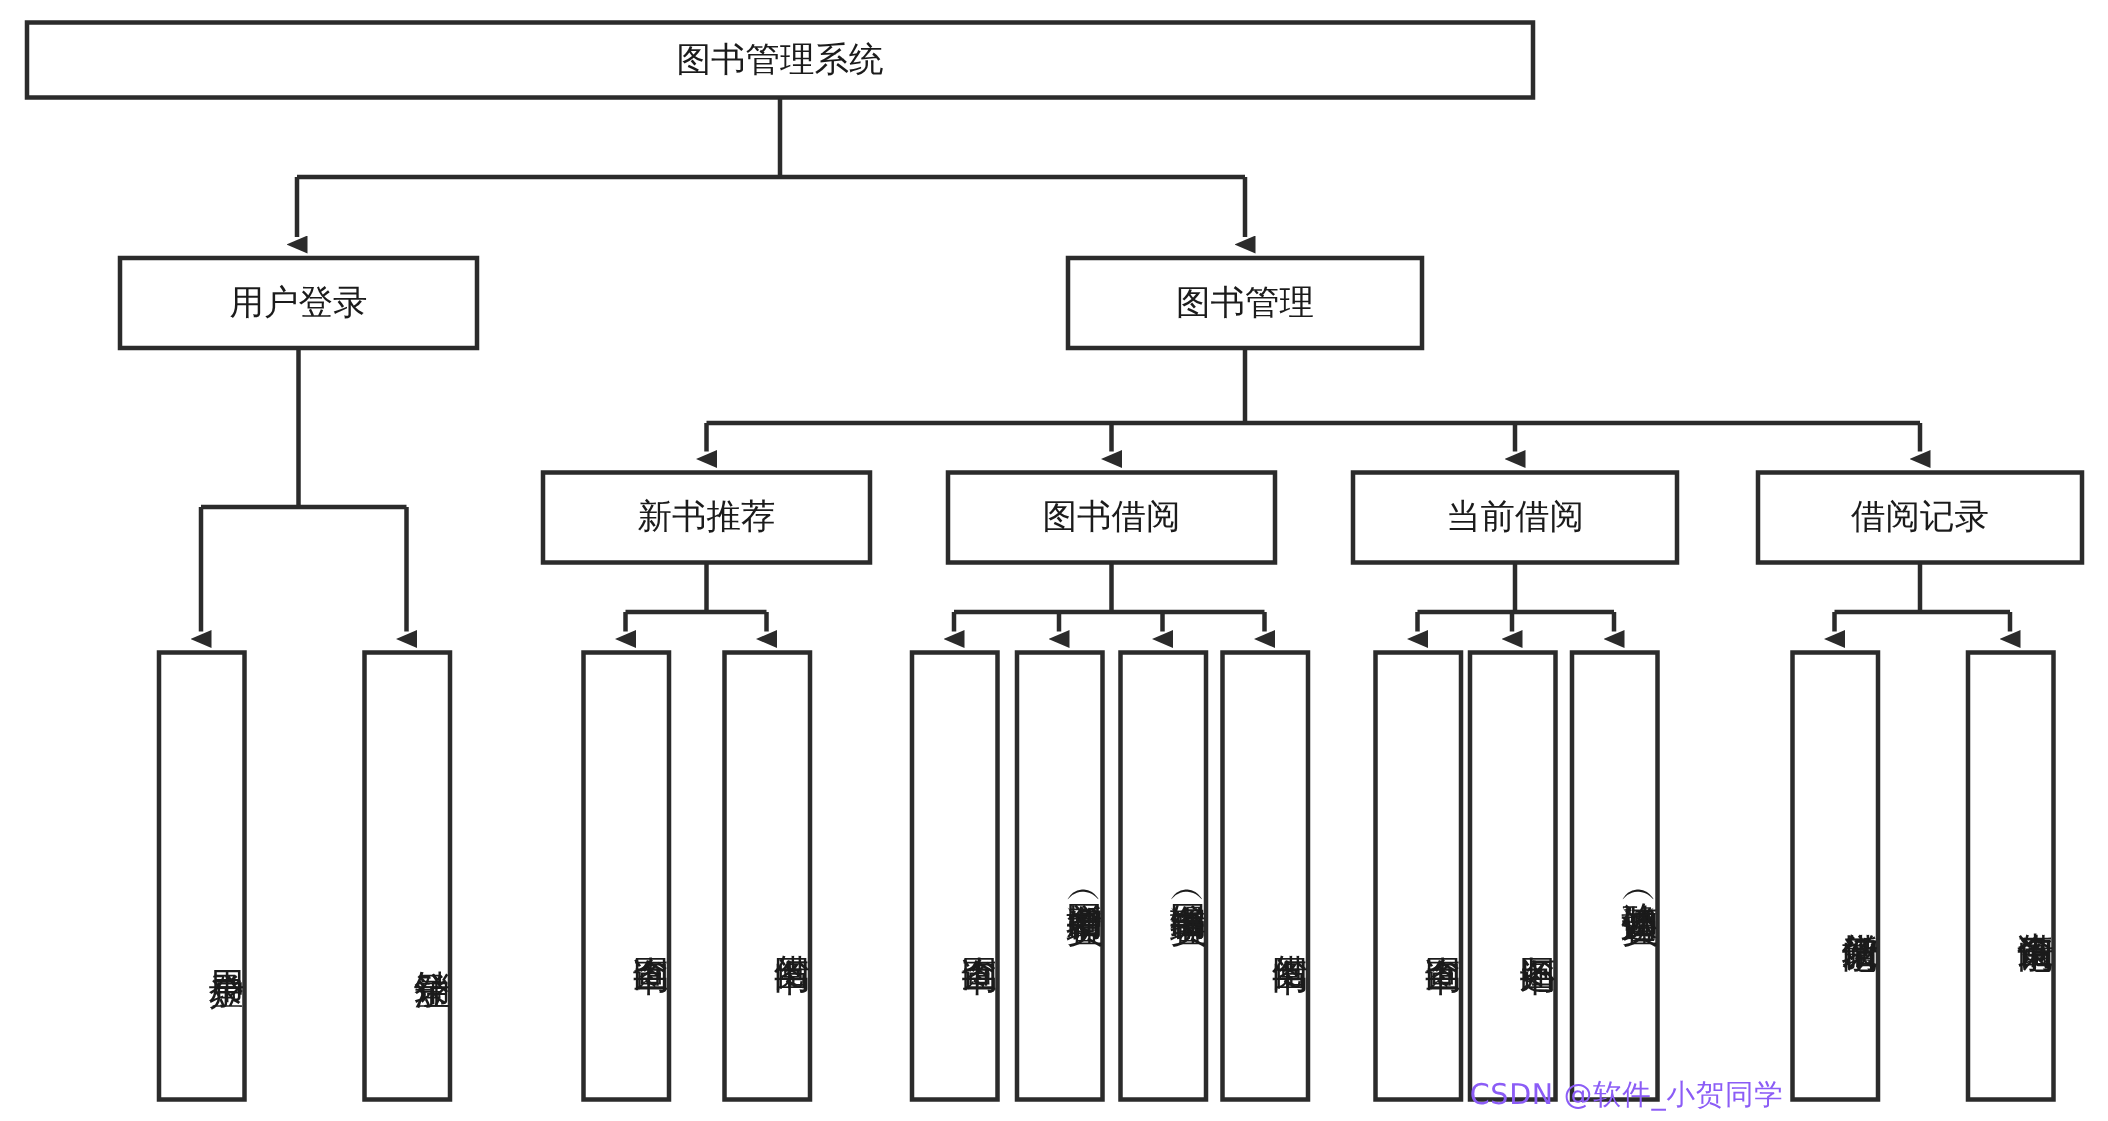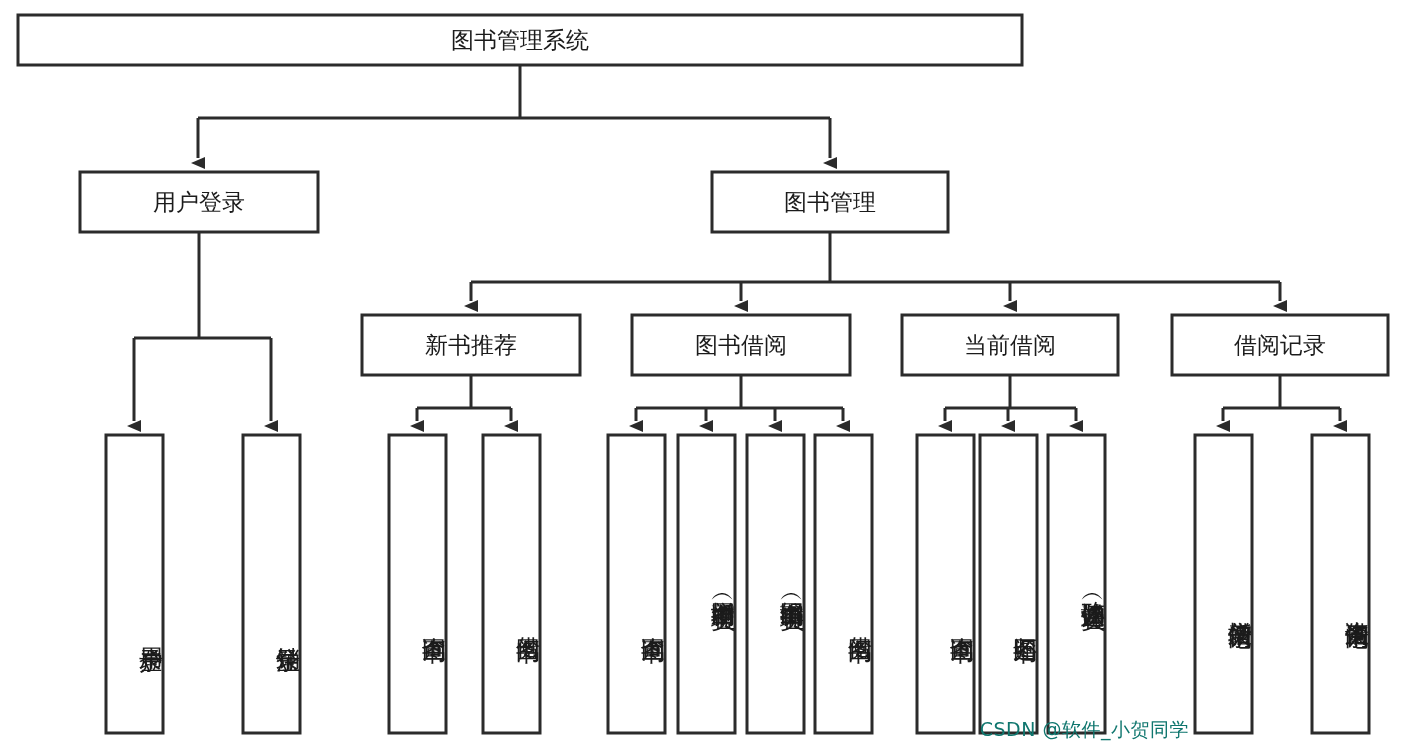--- a/index.html
+++ b/index.html
@@ -31,21 +31,21 @@
     display:flex;
     align-items:flex-start;
     justify-content:center;
     pointer-events:none;
   }
   .watermark{
     position:absolute;
     right:8px;bottom:4px;
     font-family:"DejaVu Sans","Liberation Sans",sans-serif;
     font-size:19px;
-    color:#0f766e;
+    color:#8b5cf6;
     white-space:nowrap;
     letter-spacing:0.5px;
   }
 </style>
 </head>
 <body>
 
 <div id="diagram-root">
 
   <svg id="tree" viewBox="0 0 1405 747">

